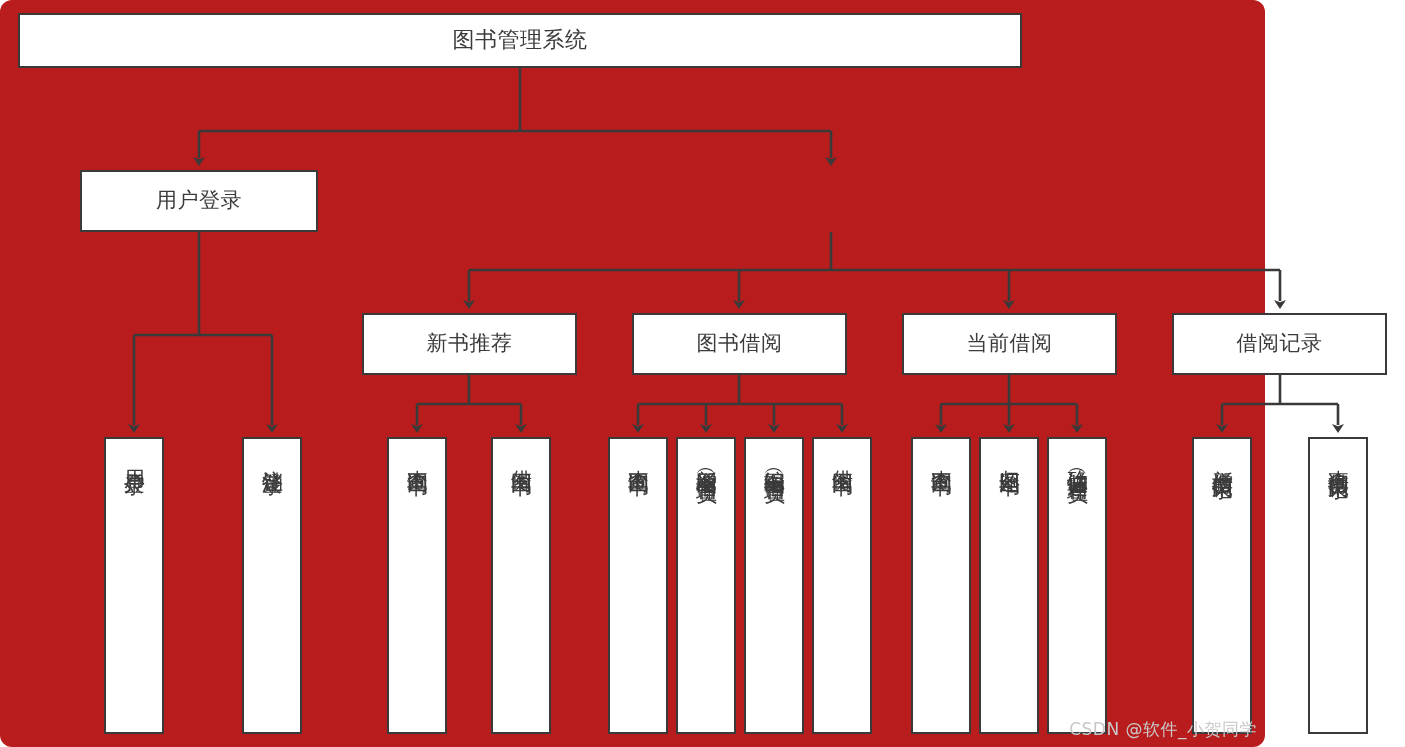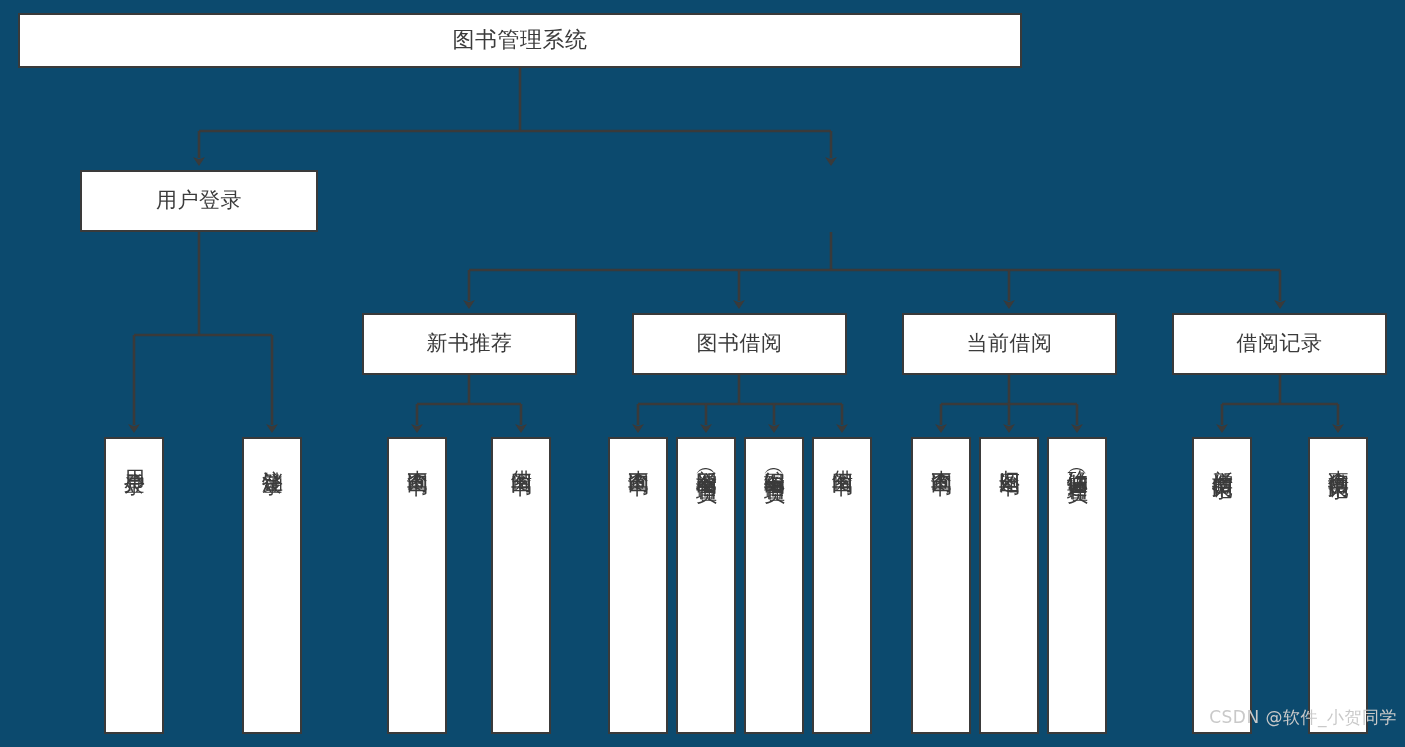--- a/index.html
+++ b/index.html
@@ -9,23 +9,24 @@
     background: #ffffff;
   }
   body {
     width: 1405px;
     height: 747px;
     overflow: hidden;
     font-family: "DejaVu Sans", "Liberation Sans", sans-serif;
   }
   #diagram-root {
     position: relative;
-    width: 1405px;
+    width: 1265px;
     height: 747px;
-    background: #0c4a6e;
+    background: #b91c1c;
+    border-radius: 12px;
   }
   svg.edges {
     position: absolute;
     left: 0;
     top: 0;
     width: 1405px;
     height: 747px;
   }
   .node {
     position: absolute;
@@ -56,21 +57,21 @@
     text-orientation: upright;
     white-space: normal;
     letter-spacing: 2px;
     line-height: 1.0;
     font-size: 21px;
     max-height: 268px;
   }
   .watermark {
     position: absolute;
     right: 8px;
-    bottom: 18px;
+    bottom: 6px;
     color: #c9c9c9;
     font-size: 17px;
     letter-spacing: 0.5px;
     z-index: 5;
     white-space: nowrap;
     pointer-events: none;
   }
 </style>
 </head>
 <body>

